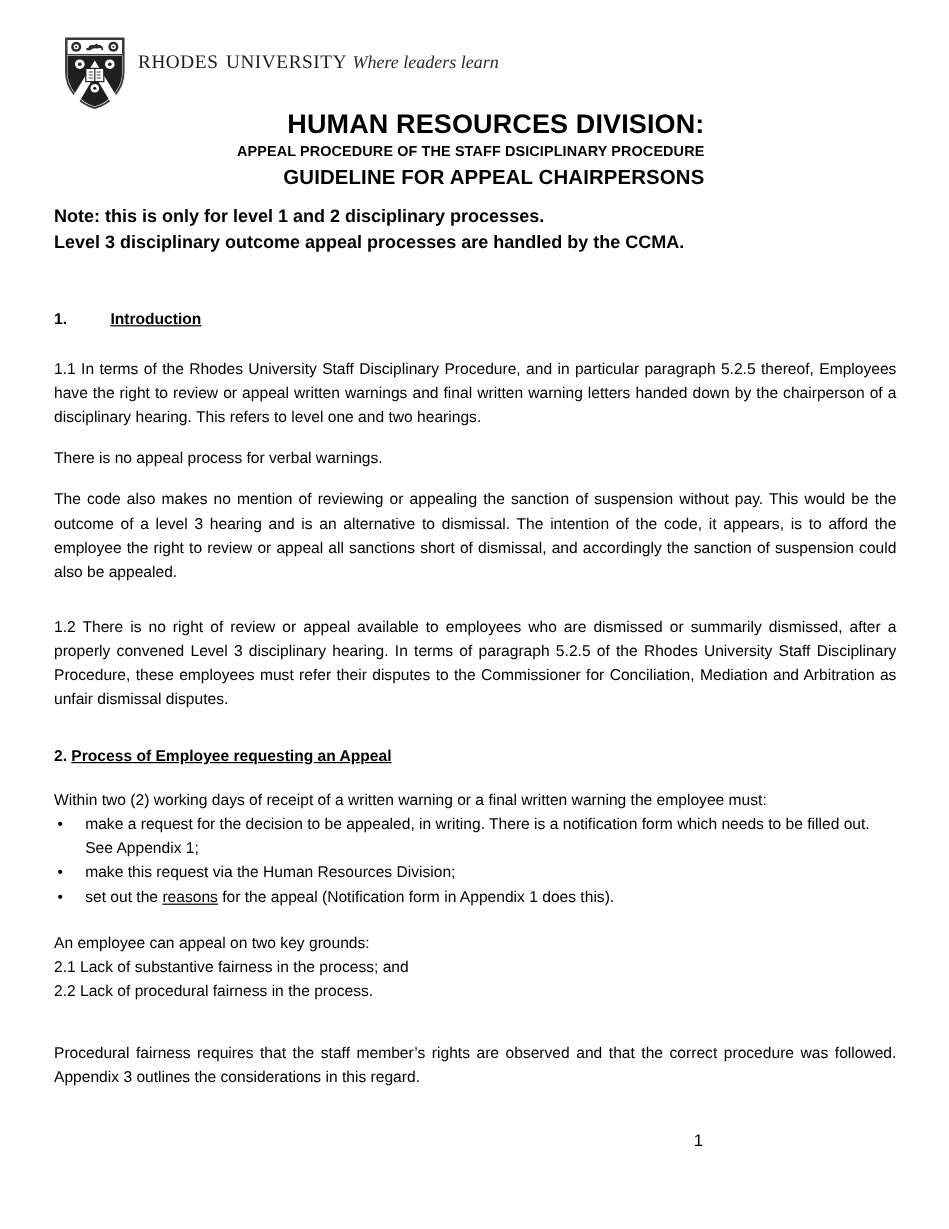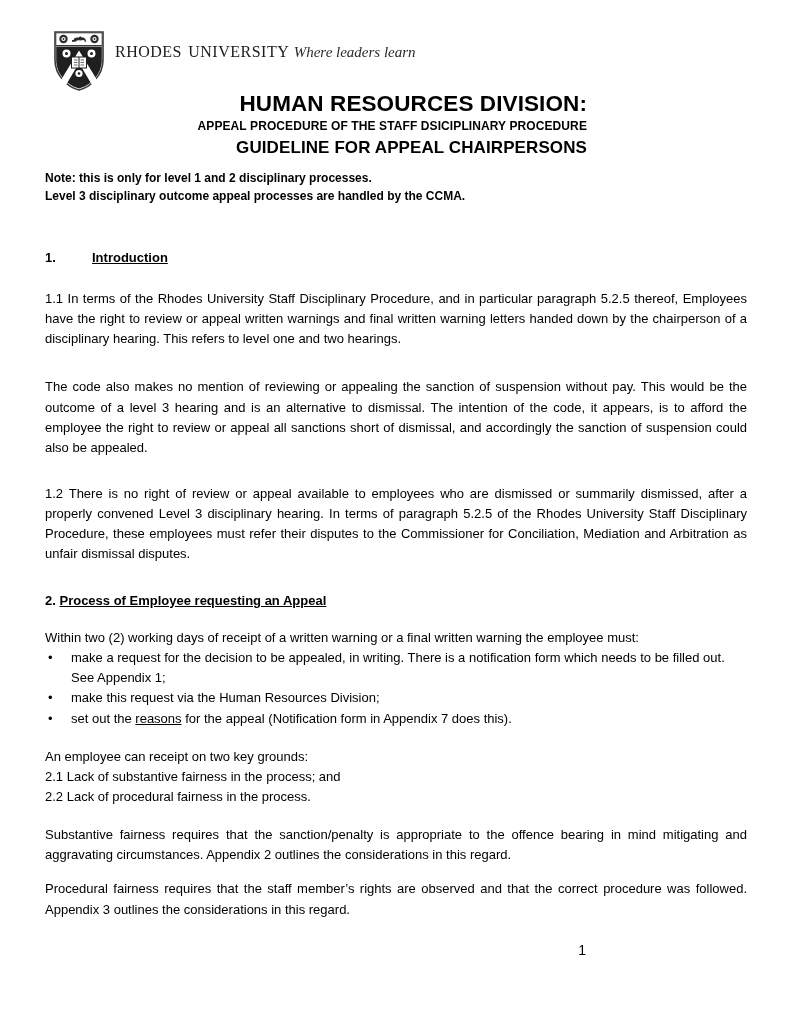--- a/index.html
+++ b/index.html
@@ -98,21 +98,21 @@
   }
 
   
   .body-area {
     position: absolute;
     left: 45px;
     top: 170px;
     width: 702px;
   }
   .note-block {
-    font-size: 12px;
+    font-size: 15px;
     font-weight: bold;
     line-height: 1.48;
     margin-bottom: 0;
   }
   .spacer-40 { height: 42px; }
   .spacer-26 { height: 26px; }
   .spacer-22 { height: 22px; }
   .spacer-18 { height: 18px; }
   .spacer-14 { height: 14px; }
 
@@ -250,20 +250,21 @@
     <div class="section-heading">
       <span class="num">1.</span><span class="label">Introduction</span>
     </div>
 
     <div class="spacer-22"></div>
 
     <p class="para">1.1 In terms of the Rhodes University Staff Disciplinary Procedure, and in particular paragraph 5.2.5 thereof, Employees have the right to review or appeal written warnings and final written warning letters handed down by the chairperson of a disciplinary hearing. This refers to level one and two hearings.</p>
 
     <div class="spacer-14"></div>
 
+    <p class="para left">There is no appeal process for verbal warnings.</p>
 
     <div class="spacer-14"></div>
 
     <p class="para">The code also makes no mention of reviewing or appealing the sanction of suspension without pay. This would be the outcome of a level 3 hearing and is an alternative to dismissal.  The intention of the code, it appears, is to afford the employee the right to review or appeal all sanctions short of dismissal, and accordingly the sanction of suspension could also be appealed.</p>
 
     <div class="spacer-26"></div>
 
     <p class="para">1.2  There is no right of review or appeal available to employees who are dismissed or summarily dismissed, after a properly convened Level 3 disciplinary hearing.  In terms of paragraph 5.2.5 of the Rhodes University Staff Disciplinary Procedure, these employees must refer their disputes to the Commissioner for Conciliation, Mediation and Arbitration as unfair dismissal disputes.</p>
 
     <div class="spacer-26"></div>
@@ -278,33 +279,32 @@
     <p class="para left">Within two (2) working days of receipt of a written warning or a final written warning the employee must:</p>
 
     <ul class="bullets">
       <li>
         <span class="dot">•</span><span>make a request for the decision to be appealed, in writing. There is a notification form which needs to be filled out. See Appendix 1;</span><span class="u"></span><span></span>
       </li>
       <li>
         <span class="dot">•</span><span>make this request via the Human Resources Division;</span><span class="u"></span><span></span>
       </li>
       <li>
-        <span class="dot">•</span><span>set out the </span><span class="u">reasons</span><span> for the appeal (Notification form in Appendix 7 does this).</span>
+        <span class="dot">•</span><span>set out the </span><span class="u">reasons</span><span> for the appeal (Notification form in Appendix 1 does this).</span>
       </li>
     </ul>
 
     <div class="spacer-18"></div>
 
-    <p class="para left">An employee can receipt on two key grounds:</p>
+    <p class="para left">An employee can appeal on two key grounds:</p>
     <p class="para left">2.1 Lack of substantive fairness in the process; and</p>
     <p class="para left">2.2 Lack of procedural fairness in the process.</p>
 
     <div class="spacer-18"></div>
 
-    <p class="para">Substantive fairness requires that the sanction/penalty is appropriate to the offence bearing in mind mitigating and aggravating circumstances. Appendix 2 outlines the considerations in this regard.</p>
 
     <div class="spacer-14"></div>
 
     <p class="para">Procedural fairness requires that the staff member’s rights are observed and that the correct procedure was followed. Appendix 3 outlines the considerations in this regard.</p>
 
   </div>
 
   <div class="page-number">1</div>
 
 </div>

